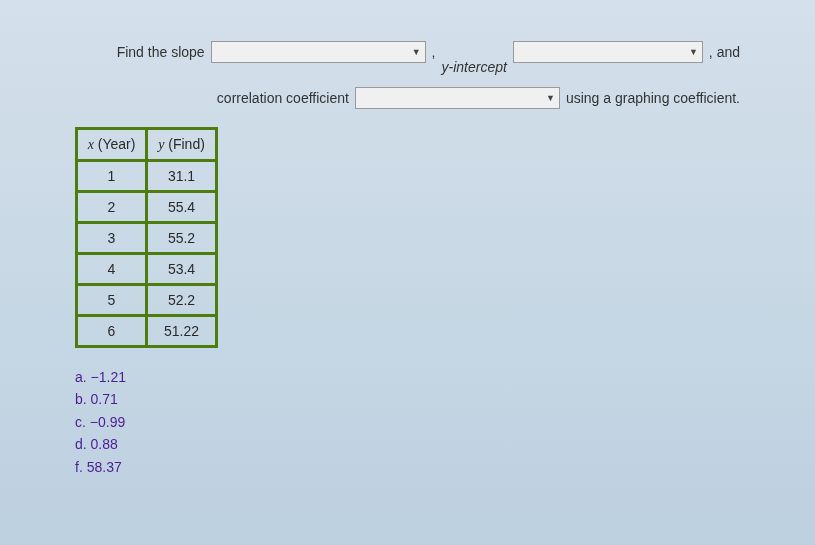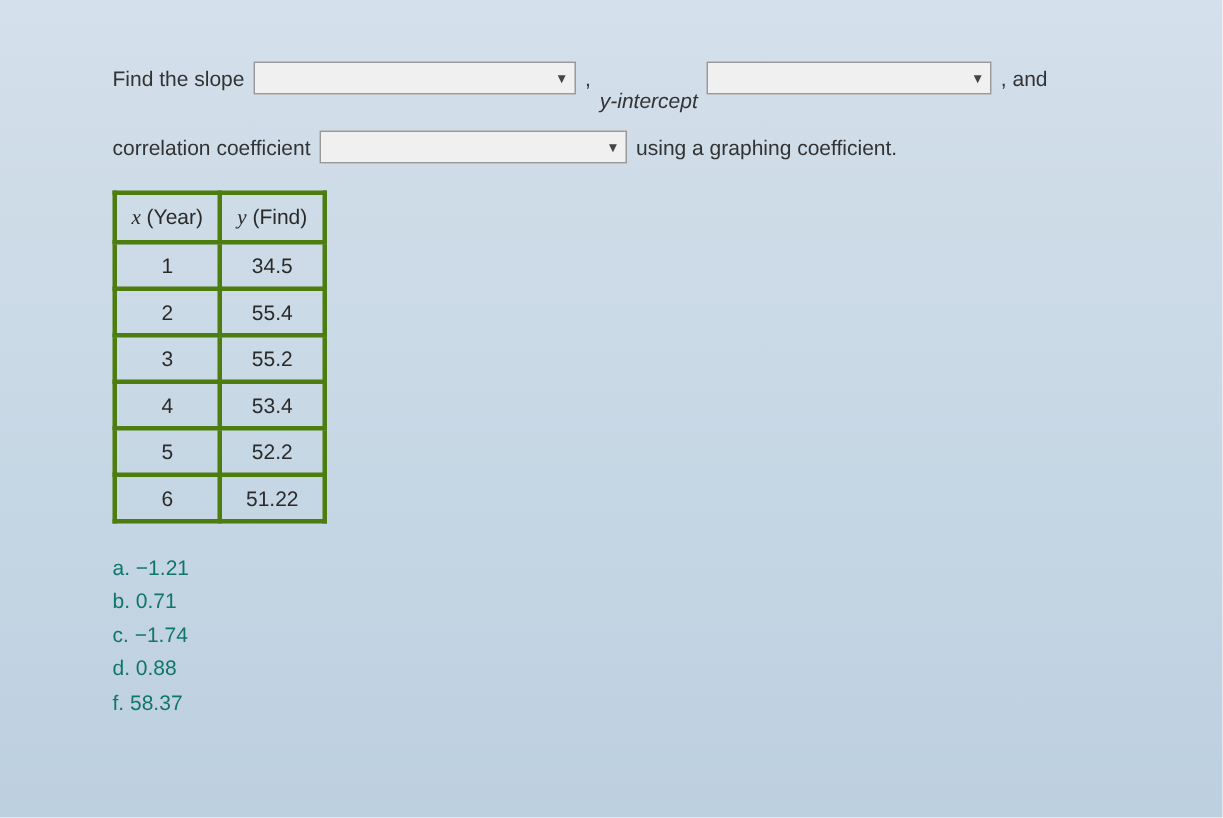--- a/index.html
+++ b/index.html
@@ -16,20 +16,21 @@
       color: #2a2a2a;
       padding: 28px 75px;
       position: relative;
     }
     .prompt-line {
       display: flex;
       align-items: center;
       flex-wrap: wrap;
       gap: 6px;
       margin-bottom: 12px;
+      justify-content: flex-end;
     }
     .prompt-text {
       color: #333;
     }
     .dropdown {
       background: #f0f0f0;
       border: 1px solid #999;
       height: 22px;
       display: inline-flex;
       align-items: center;
@@ -73,21 +74,21 @@
       width: 70px;
     }
     .data-table td:last-child {
       width: 70px;
     }
     .answers {
       margin-top: 8px;
       line-height: 1.6;
     }
     .answers div {
-      color: #0f766e;
+      color: #4c1d95;
     }
   </style>
 </head>
 <body>
 
 <div class="prompt-line">
   <span class="prompt-text">Find the slope</span>
   <span class="dropdown wide1">
     <span class="dropdown-arrow">▼</span>
   </span>
@@ -114,21 +115,21 @@
         <span class="var">x</span> <span>(Year)</span>
       </th>
       <th>
         <span class="var">y</span> <span>(Find)</span>
       </th>
     </tr>
   </thead>
   <tbody>
     <tr>
       <td>1</td>
-      <td>34.5</td>
+      <td>31.1</td>
     </tr>
     <tr>
       <td>2</td>
       <td>55.4</td>
     </tr>
     <tr>
       <td>3</td>
       <td>55.2</td>
     </tr>
     <tr>
@@ -142,16 +143,16 @@
     <tr>
       <td>6</td>
       <td>51.22</td>
     </tr>
   </tbody>
 </table>
 
 <div class="answers">
   <div>a. −1.21</div>
   <div>b. 0.71</div>
-  <div>c. −1.74</div>
+  <div>c. −0.99</div>
   <div>d. 0.88</div>
   <div>f. 58.37</div>
 </div>
 
 </body></html>

